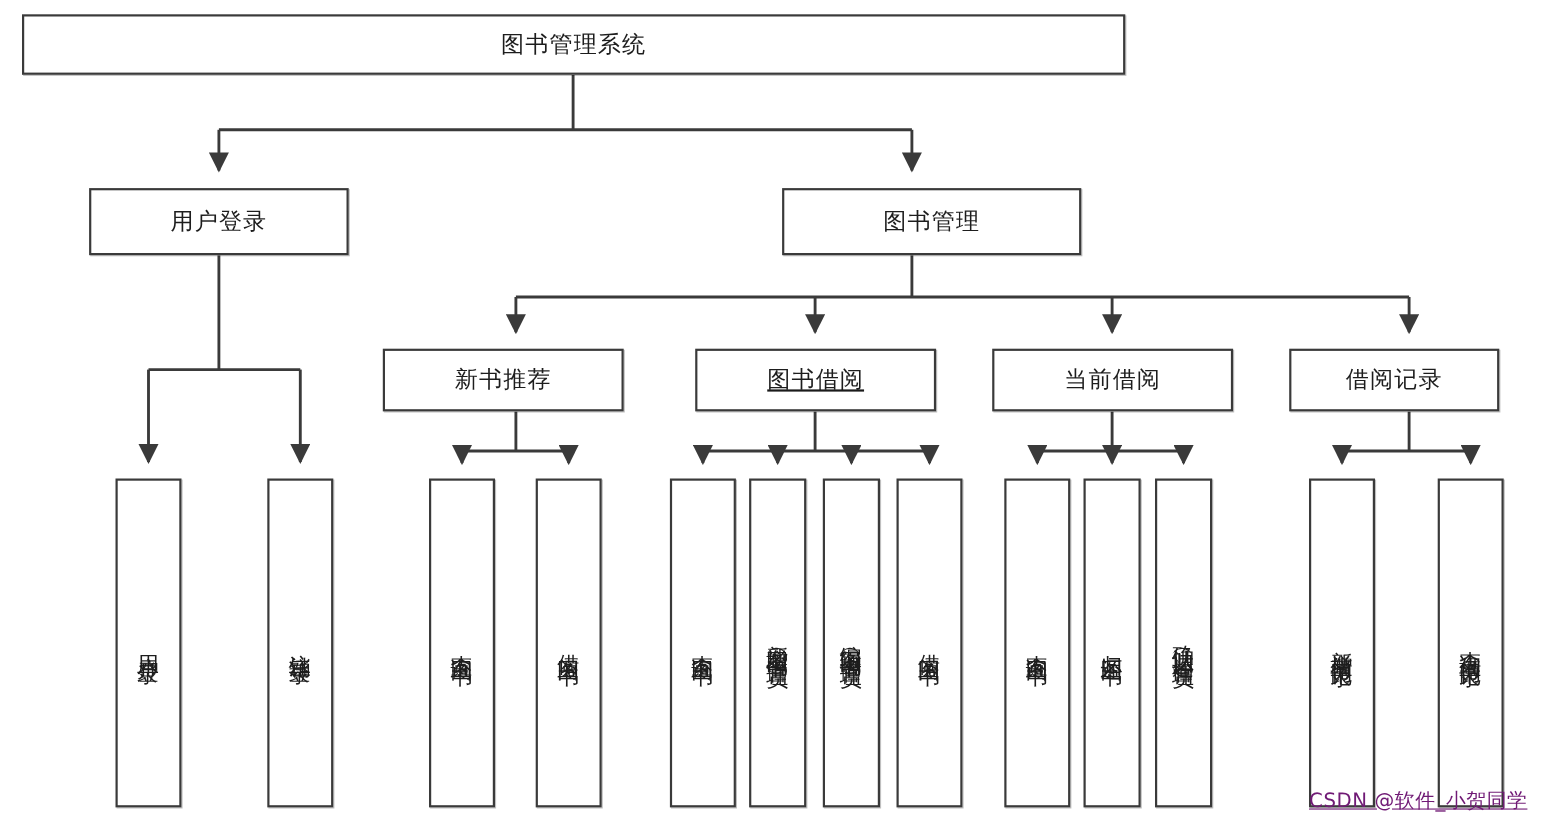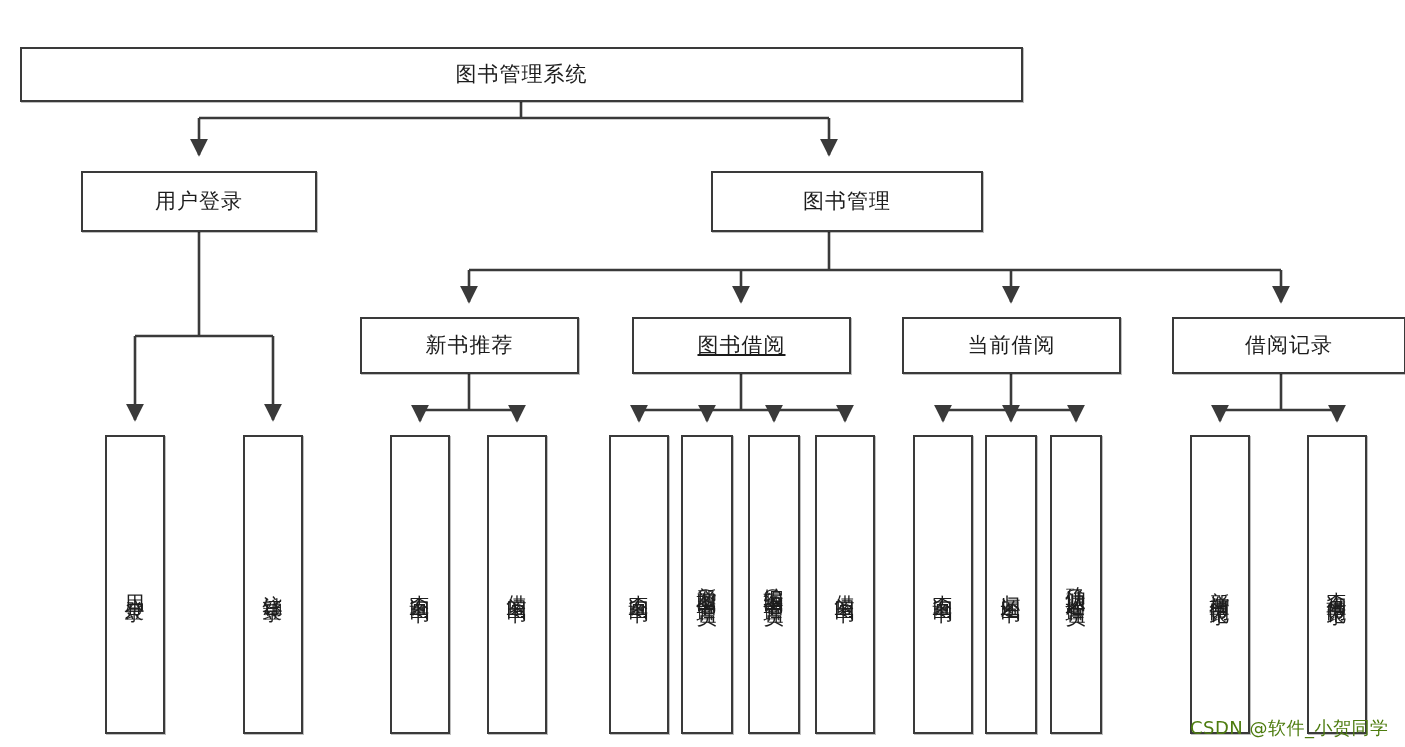--- a/index.html
+++ b/index.html
@@ -45,24 +45,25 @@
     writing-mode:vertical-rl;
     text-orientation:upright;
     font-size:20px;
     letter-spacing:3px;
     line-height:1.1;
     white-space:nowrap;
   }
   .watermark{
     position:absolute;
     font-size:18px;
-    color:#4d7c0f;
+    color:#701a75;
     letter-spacing:0.5px;
     white-space:nowrap;
     user-select:none;
+    text-decoration:underline;
   }
 </style>
 </head>
 <body>
 
 <div id="canvas">
 
   <svg id="edges" viewBox="0 0 1405 747" xmlns="http://www.w3.org/2000/svg">
     <defs>
       <marker id="arrow" viewBox="0 0 10 10" refX="9" refY="5" markerWidth="7" markerHeight="7" orient="auto-start-reverse">
@@ -106,41 +107,41 @@
       <path d="M 1011 410 L 1011 421" marker-end="url(#arrow)"></path>
       <path d="M 1076 410 L 1076 421" marker-end="url(#arrow)"></path>
 
       <path d="M 1281 374 L 1281 410"></path>
       <path d="M 1220 410 L 1337 410"></path>
       <path d="M 1220 410 L 1220 421" marker-end="url(#arrow)"></path>
       <path d="M 1337 410 L 1337 421" marker-end="url(#arrow)"></path>
     </g>
   </svg>
 
-  <div class="node" style="left: 20px; top: 13px; width: 1003px; height: 55px; margin-top: 34px;">
+  <div class="node" style="left: 20px; top: 13px; width: 1003px; height: 55px;">
     <span class="label">图书管理系统</span>
   </div>
 
   <div class="node" style="left: 81px; top: 171px; width: 236px; height: 61px;">
     <span class="label">用户登录</span>
   </div>
   <div class="node" style="left: 711px; top: 171px; width: 272px; height: 61px;">
     <span class="label">图书管理</span>
   </div>
 
-  <div class="node" style="left: 360px; top: 317px; width: 219px; height: 57px;">
+  <div class="node" style="left: 348px; top: 317px; width: 219px; height: 57px;">
     <span class="label">新书推荐</span>
   </div>
   <div class="node" style="left: 632px; top: 317px; width: 219px; height: 57px; text-decoration: underline;">
     <span class="label">图书借阅</span>
   </div>
   <div class="node" style="left: 902px; top: 317px; width: 219px; height: 57px;">
     <span class="label">当前借阅</span>
   </div>
-  <div class="node" style="left: 1172px; top: 317px; width: 234px; height: 57px;">
+  <div class="node" style="left: 1172px; top: 317px; width: 191px; height: 57px;">
     <span class="label">借阅记录</span>
   </div>
 
   <div class="node vertical" style="left: 105px; top: 435px; width: 60px; height: 299px;">
     <span class="label">用户登录</span>
   </div>
   <div class="node vertical" style="left: 243px; top: 435px; width: 60px; height: 299px;">
     <span class="label">注销登录</span>
   </div>
   <div class="node vertical" style="left: 390px; top: 435px; width: 60px; height: 299px;">

